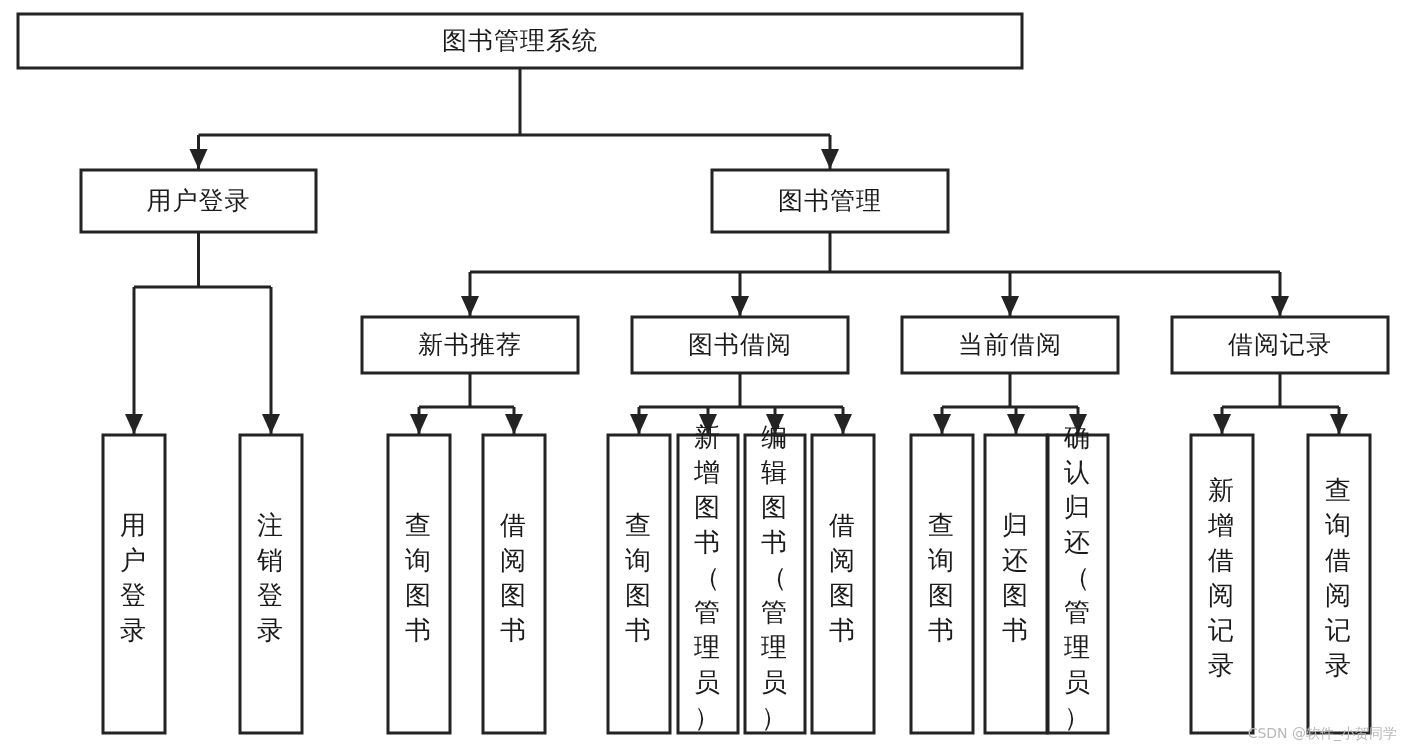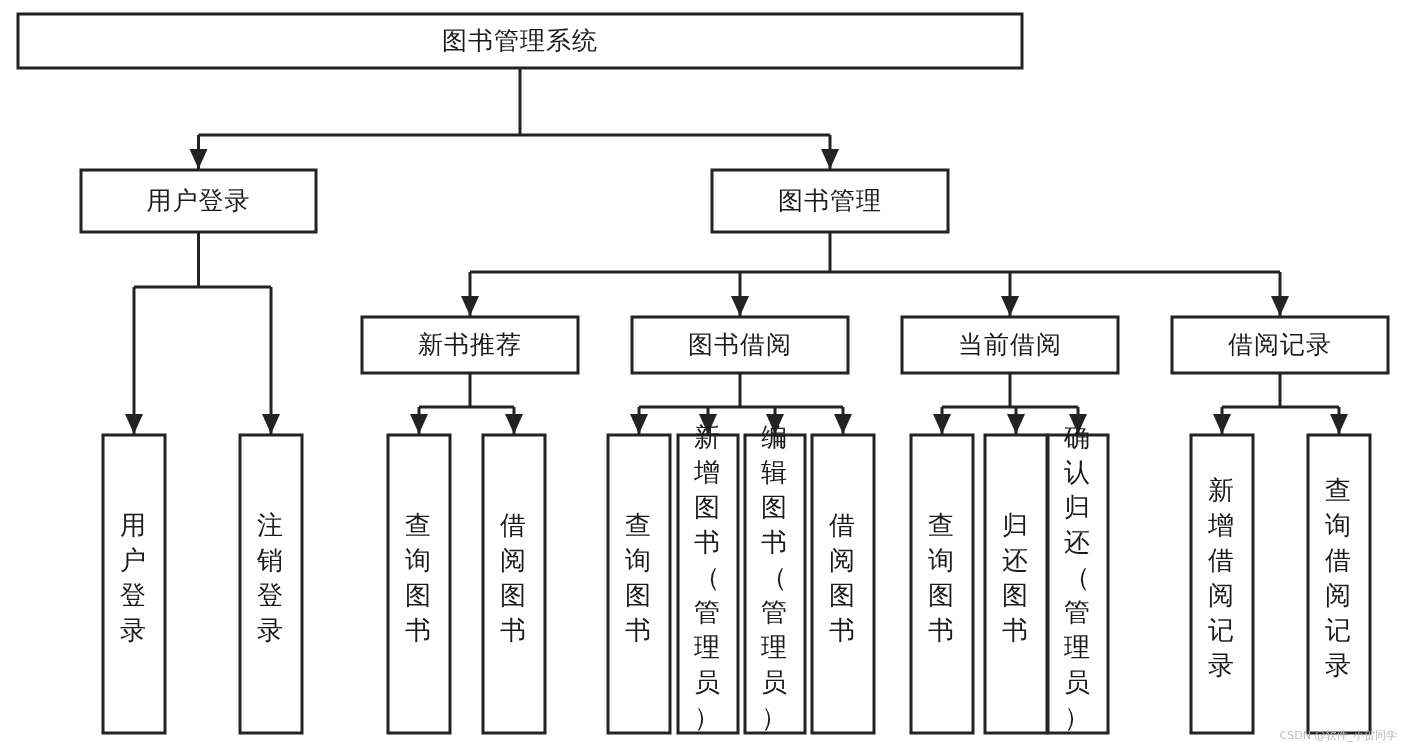--- a/index.html
+++ b/index.html
@@ -17,21 +17,21 @@
     fill:#1b1b1b;font-size:25px;text-anchor:middle;
     dominant-baseline:middle;letter-spacing:1px;
   }
   .leaf-label{
     font-family:"DejaVu Sans","Liberation Sans",sans-serif;
     fill:#1b1b1b;font-size:26px;letter-spacing:2px;
   }
   .watermark{
     position:absolute;right:8px;bottom:4px;
     font-family:"DejaVu Sans","Liberation Sans",sans-serif;
-    font-size:11px;color:#b9b9b9;white-space:nowrap;
+    font-size:14px;color:#b9b9b9;white-space:nowrap;
     user-select:none;pointer-events:none;
   }
 </style>
 </head>
 <body>
 
 <svg id="diagram" viewBox="0 0 1405 747">
   <g id="connectors">
       <line x1="520" y1="68" x2="520" y2="135" class="connector"></line>
       <line x1="198.5" y1="135" x2="830" y2="135" class="connector"></line>

